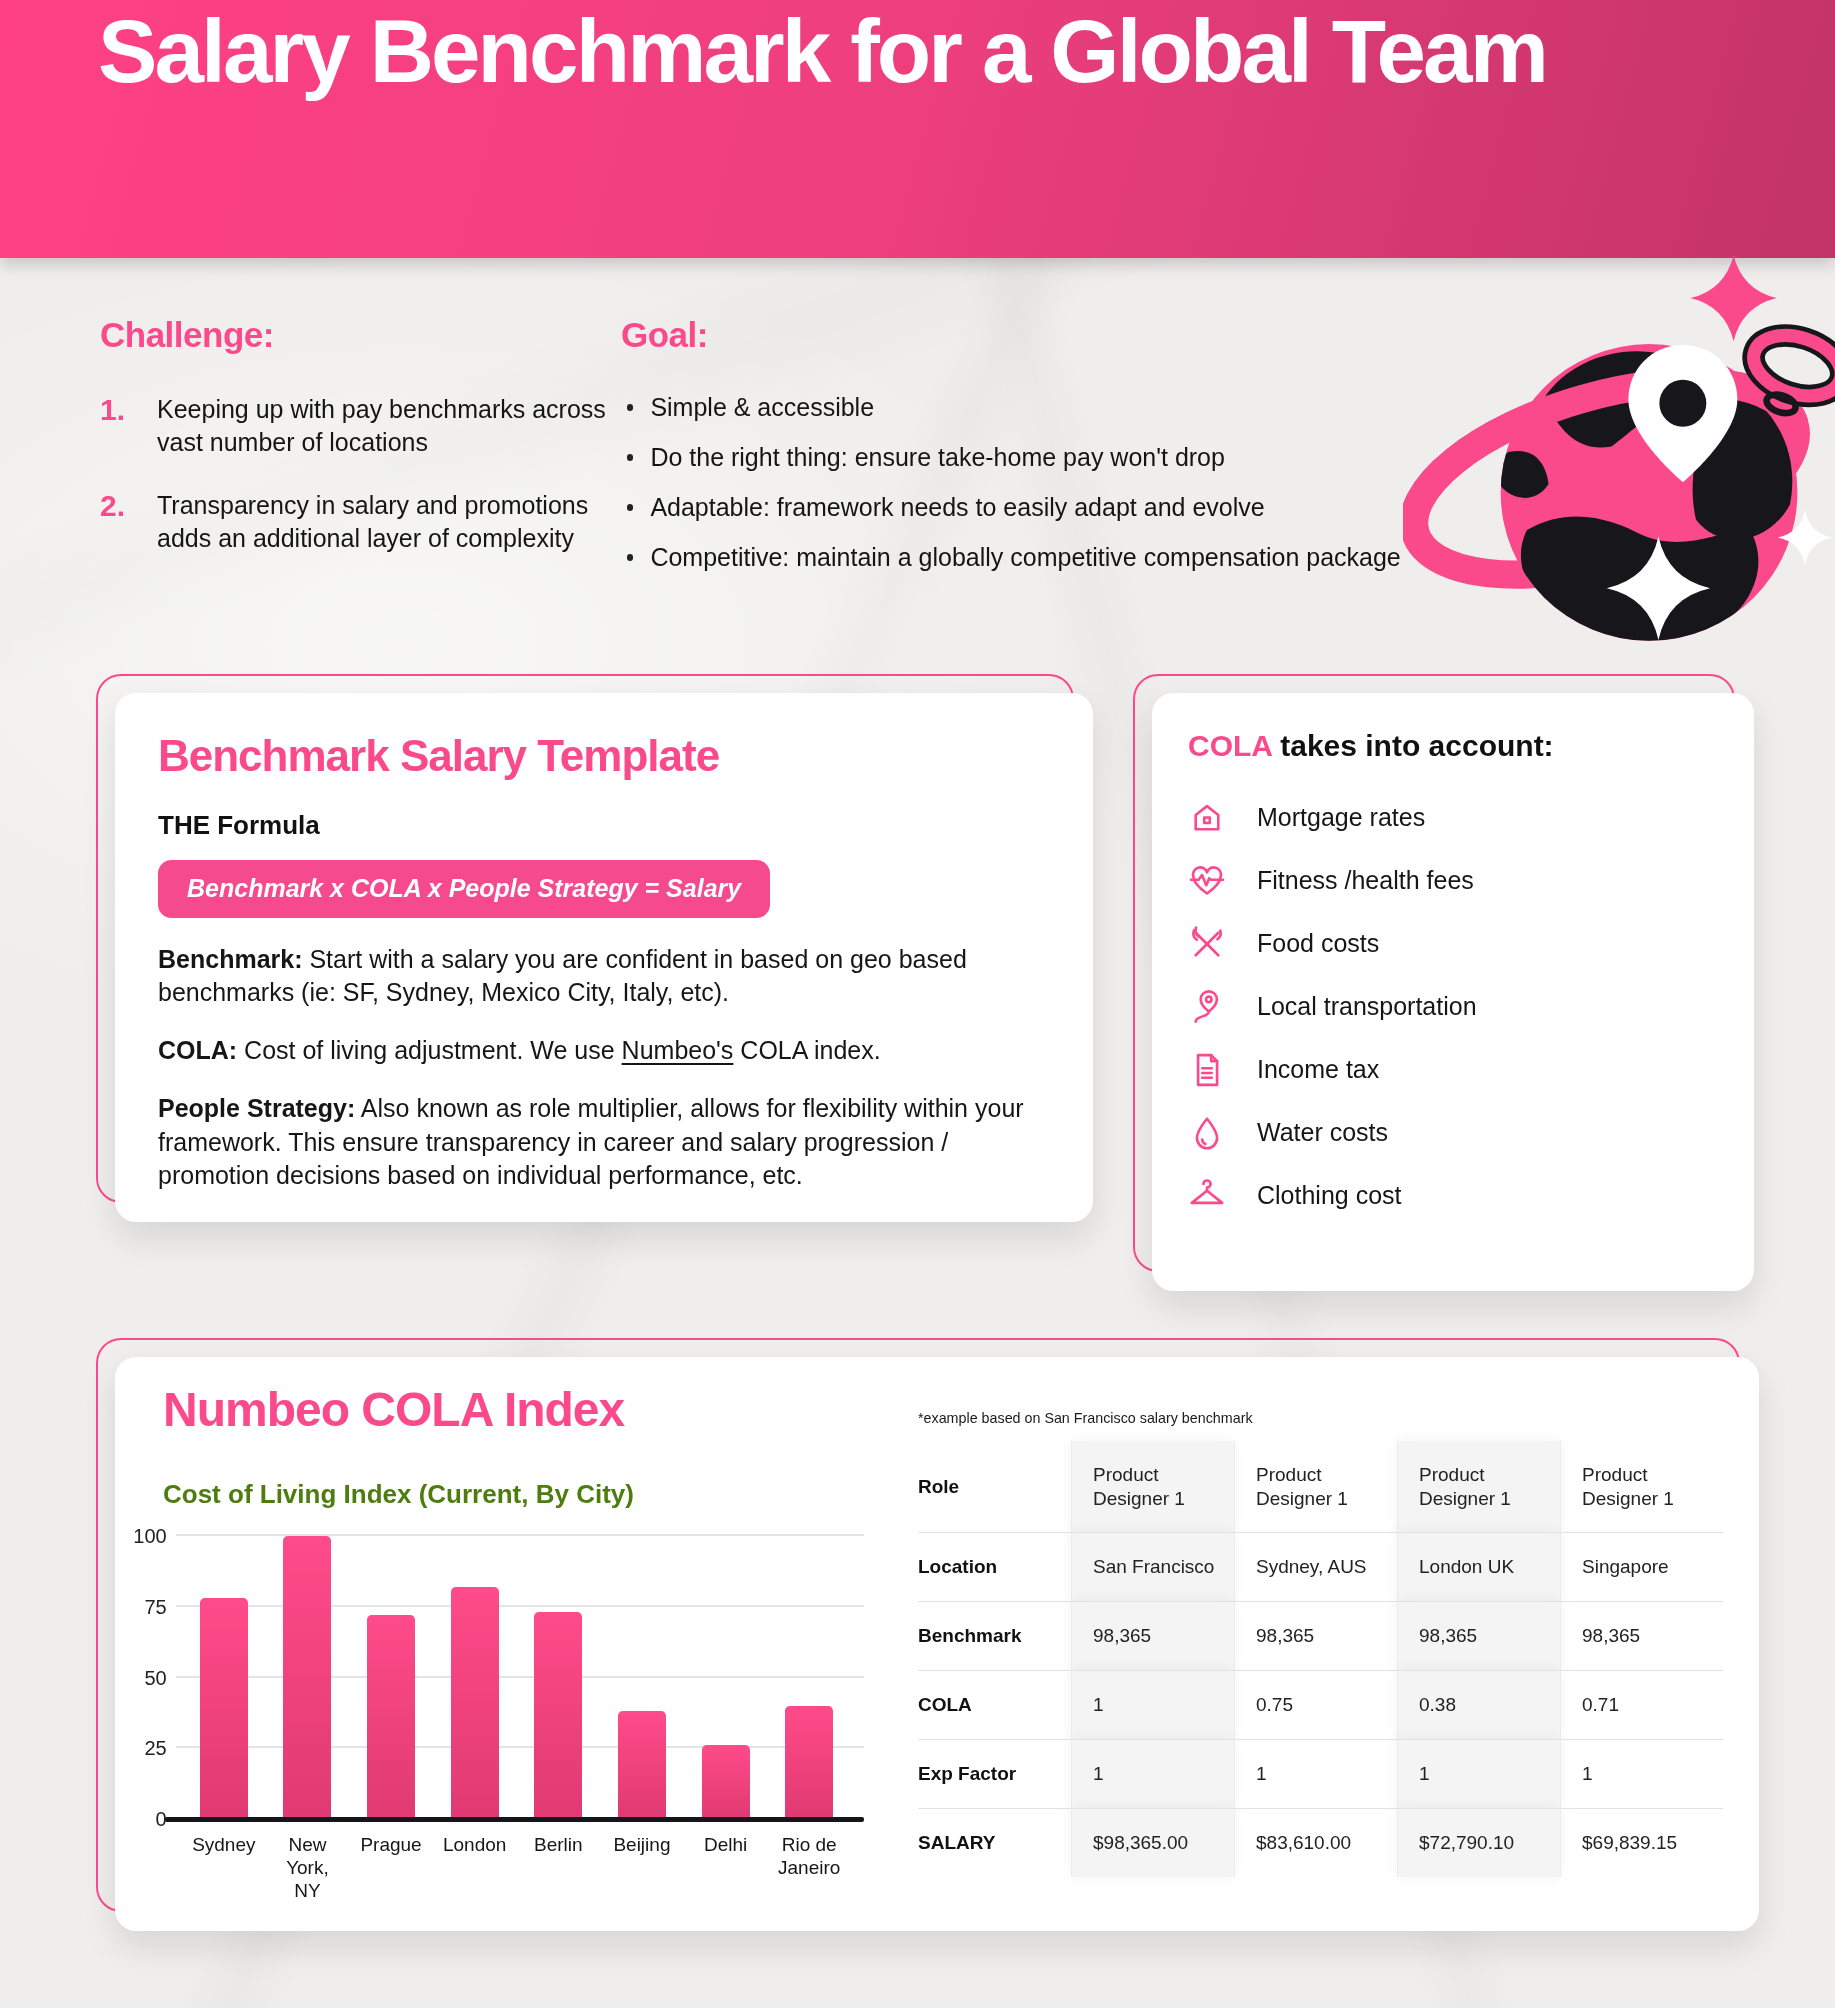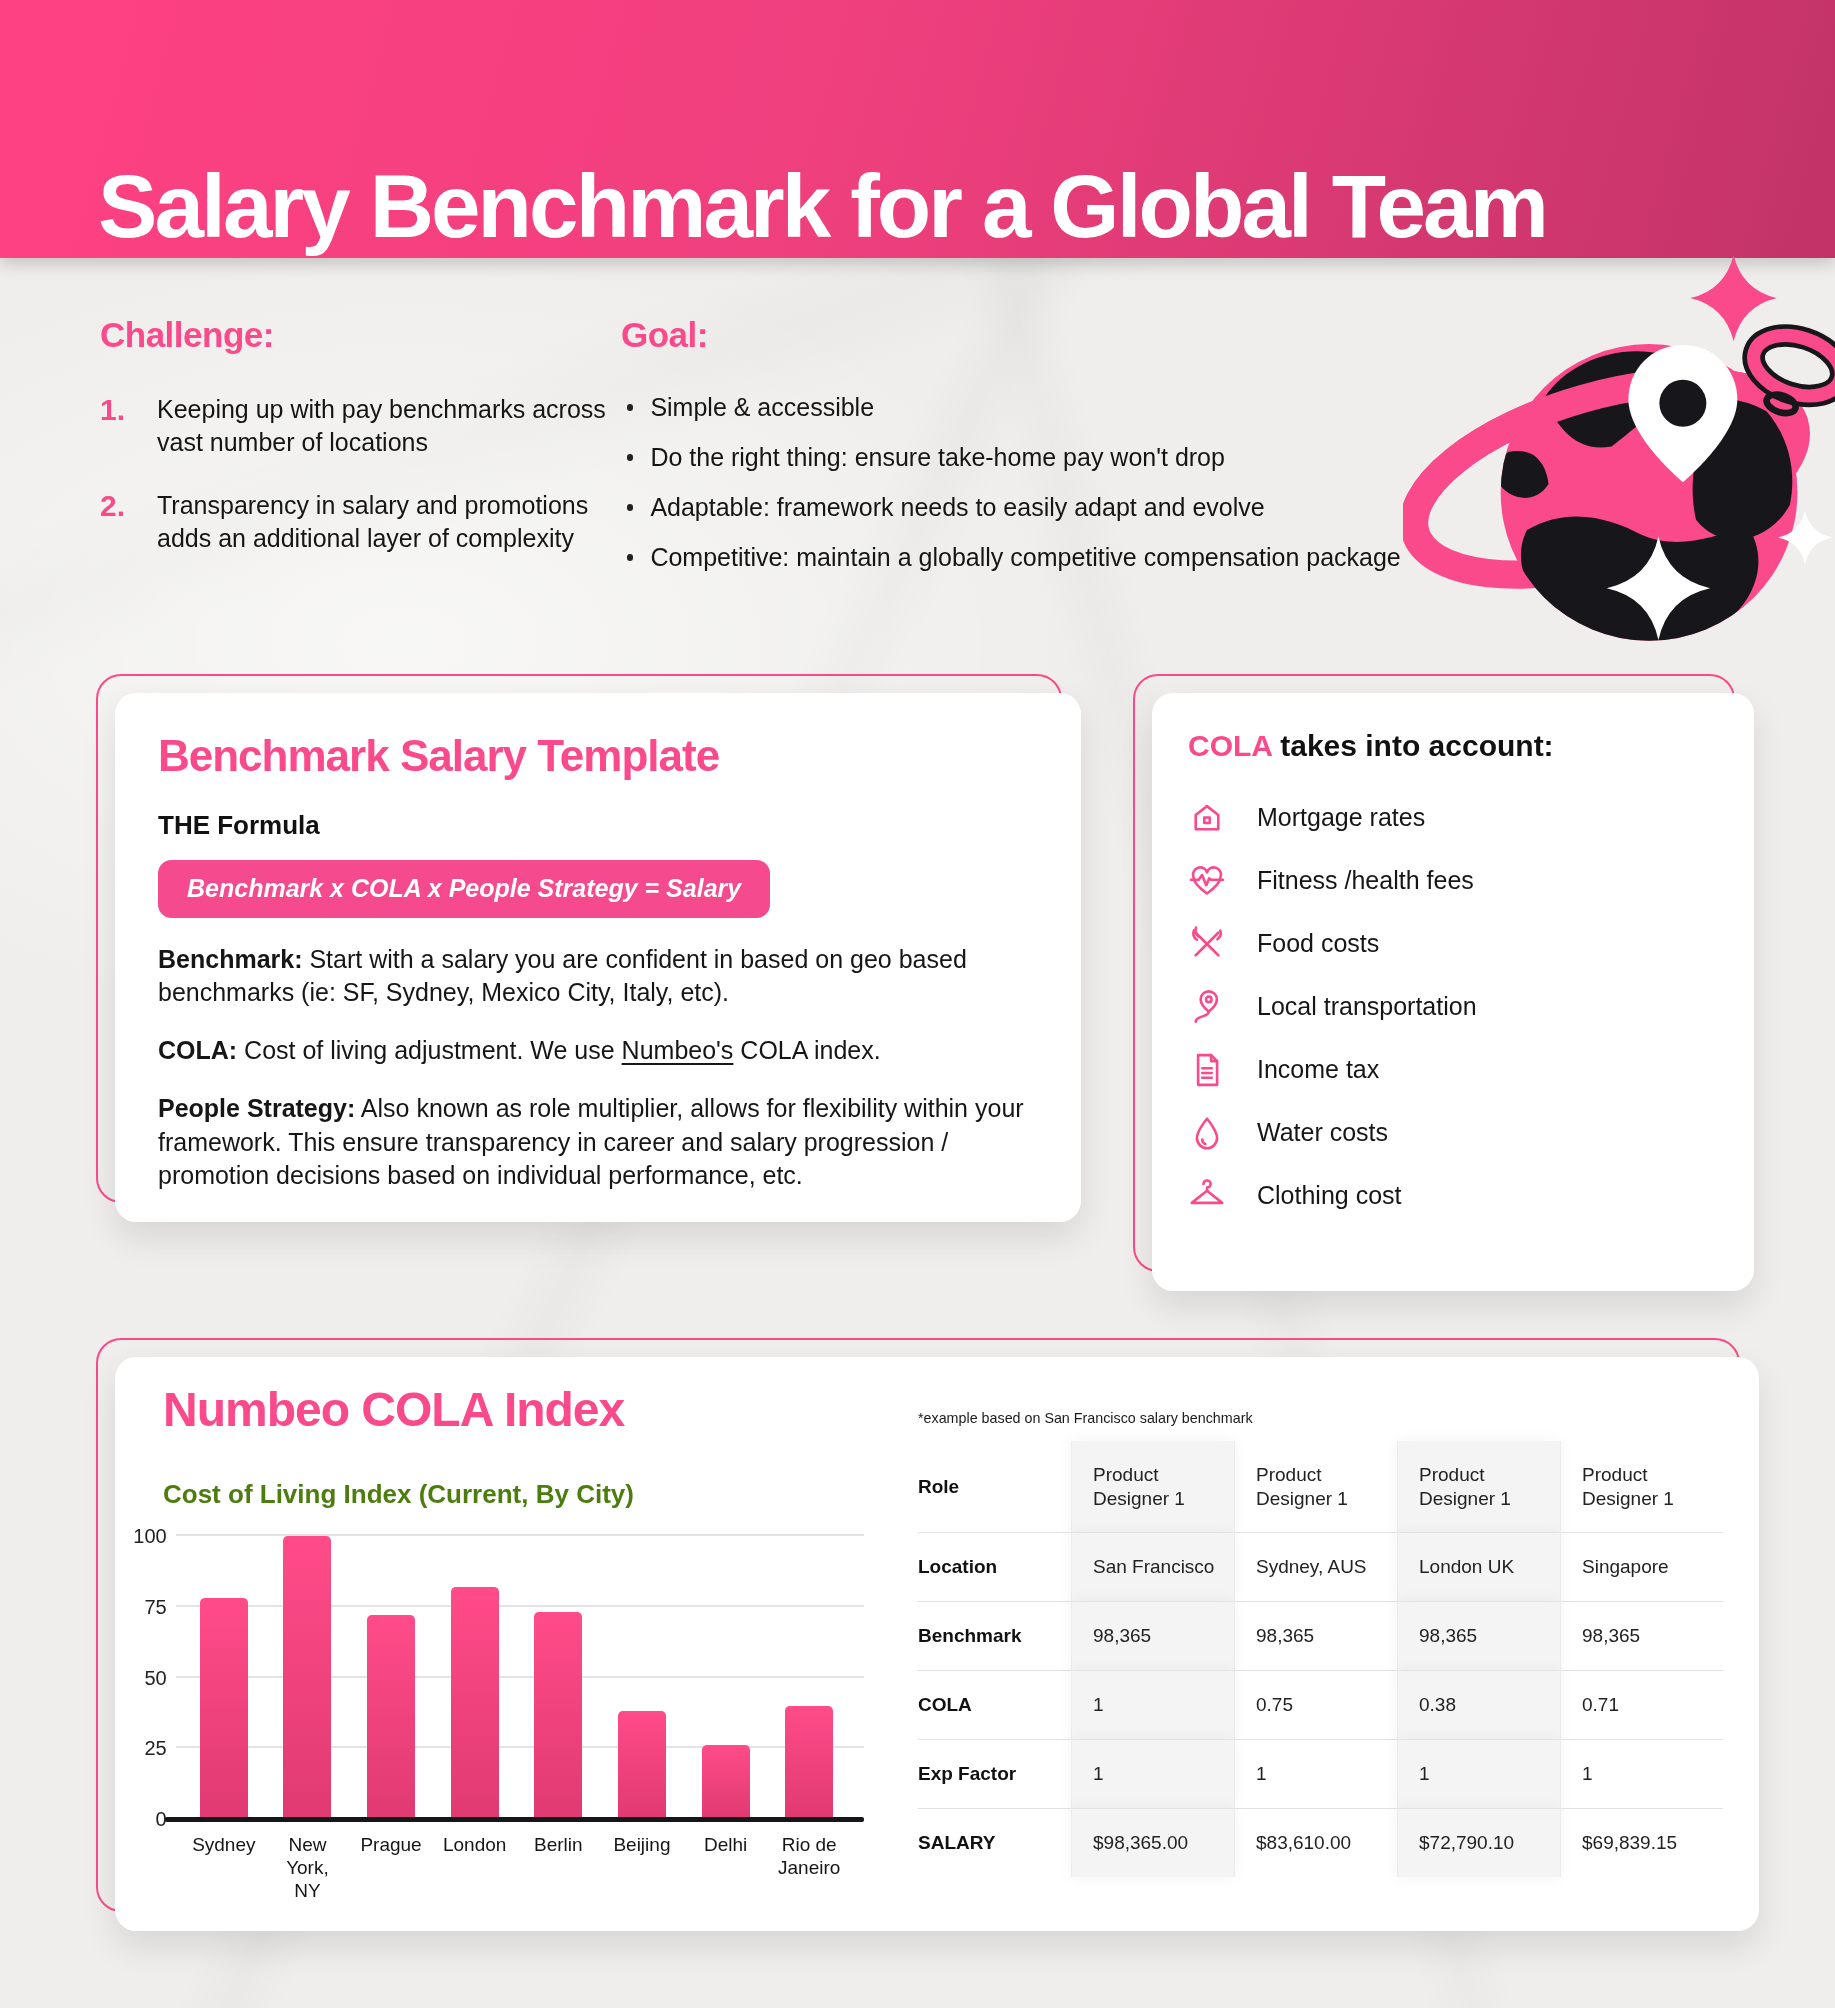--- a/index.html
+++ b/index.html
@@ -17,21 +17,21 @@
       linear-gradient(115deg, transparent 40%, rgba(0,0,0,.025) 42%, transparent 44%),
       linear-gradient(75deg, transparent 60%, rgba(0,0,0,.02) 62%, transparent 64%),
       linear-gradient(160deg, transparent 20%, rgba(0,0,0,.018) 23%, transparent 26%),
       #efeeec;
   }
   
   .banner{
     position:absolute;left:0;top:0;width:1835px;height:258px;
     background:linear-gradient(105deg,#ff4183 0%,#ee3f7d 48%,#c23367 100%);
     box-shadow:0 5.7px 15.3px rgba(0,0,0,.18);
-    display:flex;align-items:flex-end;
+    display:flex;align-items:flex-start;
   }
   .banner h1{
     margin:0 0 0 98px;color:#fff;font-size:89px;font-weight:700;
     letter-spacing:-2.9px;
   }
   
   .sec-head{margin:0;color:var(--pink);font-size:35px;font-weight:700;letter-spacing:-0.5px;}
   .challenge{position:absolute;left:100px;top:315px;width:521px;}
   .challenge ol{list-style:none;margin:38px 0 0 0;padding:0;}
   .challenge li{display:flex;gap:19px;margin-bottom:29px;}
@@ -40,21 +40,21 @@
   .goal{position:absolute;left:621px;top:315px;width:793px;}
   .goal ul{list-style:none;margin:36px 0 16px 0;padding:0;}
   .goal li{display:flex;align-items:flex-start;font-size:25px;line-height:1.32;margin-bottom:17px;}
   .goal li::before{content:"";flex:none;width:6.7px;height:6.7px;border-radius:50%;background:#222;margin:13.4px 17px 0 5.7px;}
   
   .globe{position:absolute;left:1403px;top:206px;width:432px;height:449px;}
   
   .card-wrap{position:absolute;}
   .pink-outline{position:absolute;left:0;top:0;right:19px;bottom:19px;border:2.9px solid var(--pink);border-radius:25px;}
   .card-white{position:absolute;left:19px;top:19px;right:0;bottom:0;background:#fff;border-radius:21px;box-shadow:0 15.3px 34px rgba(0,0,0,.10);}
-  .card1{left:96px;top:674px;width:985px;height:548px;}
+  .card1{left:96px;top:674px;width:985px;height:548px;padding-left:12px;}
   .card1 .card-white{padding:38px 53px 0 43px;box-sizing:border-box;}
   .card-title{margin:0;color:var(--pink);font-size:44px;font-weight:700;letter-spacing:-1px;}
   .formula-label{margin-top:29px;font-size:26px;font-weight:700;color:#111;}
   .formula-pill{
     display:inline-block;margin-top:19px;background:#f64a8e;color:#fff;
     border-radius:13.4px;padding:14.3px 29px;font-size:25px;font-weight:700;font-style:italic;
   }
   .para{margin:25px 0 0 0;font-size:25px;line-height:1.33;color:#161616;}
   .para b{font-weight:700;}
   .para u{text-underline-offset:3.8px;text-align:center;}

